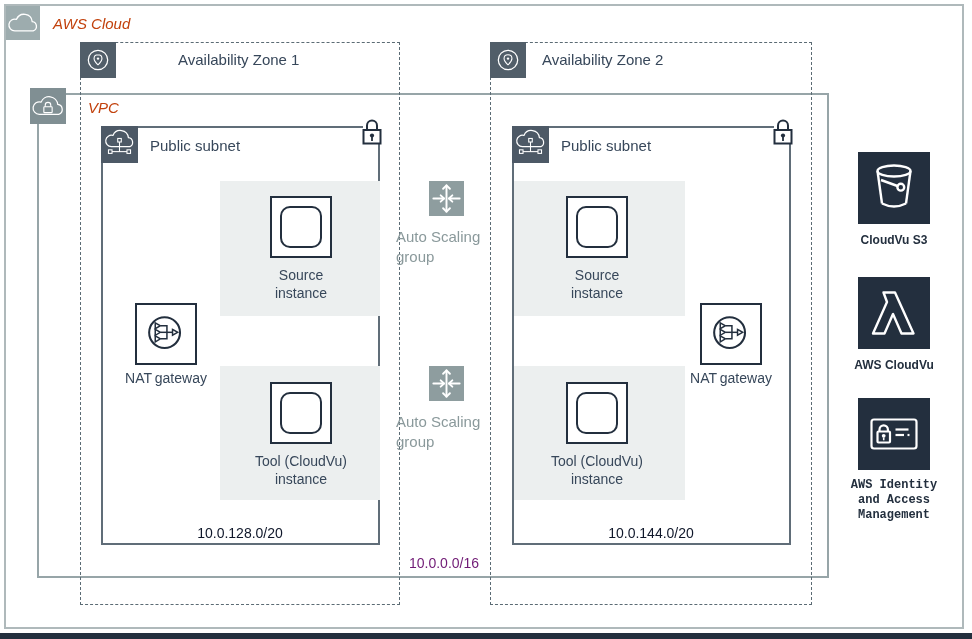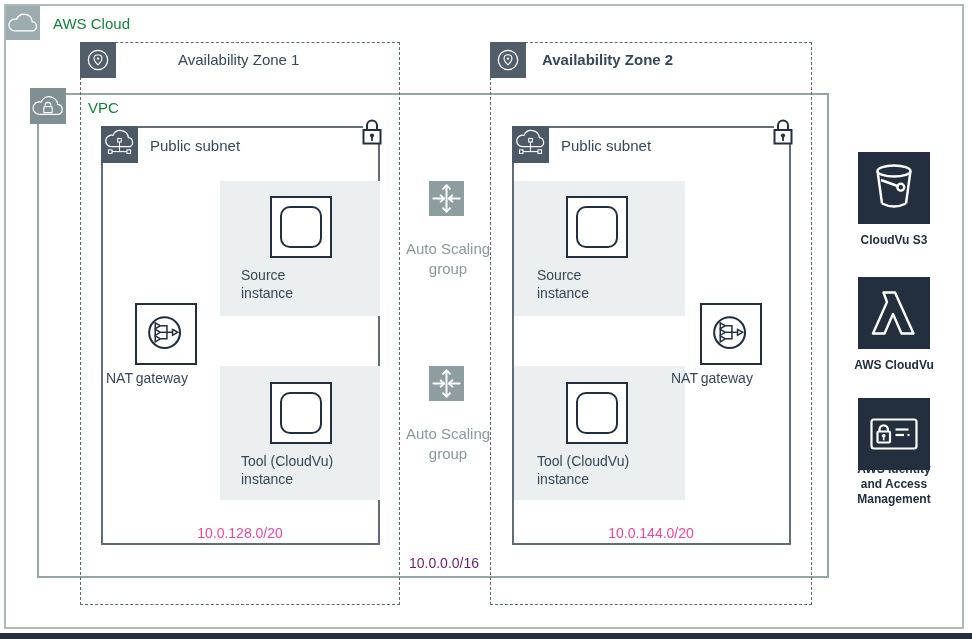--- a/index.html
+++ b/index.html
@@ -16,26 +16,26 @@
   .subnet-box { top:126px; width:279px; height:419px; border:2px solid #606D78; }
   .subnet1 { left:101px; } .subnet2 { left:512px; }
   .band { background:#ECEFEF; }
 
   
   .gicon { display:block; }
   .gicon svg { display:block; width:100%; height:100%; }
 
   
   .grp-label { font-size:15px; white-space:nowrap; }
-  .lbl-grey { color:#15803d; }
+  .lbl-grey { color:#c2410c;font-style:italic; }
   .lbl-dark { color:#37475A; }
-  .node-label { font-size:14px; line-height:18px; text-align:left; color:#37475A; white-space:pre-line; }
-  .cidr { font-size:14px; text-align:center; color:#ec4899; }
+  .node-label { font-size:14px; line-height:18px; text-align:center; color:#37475A; white-space:pre-line; }
+  .cidr { font-size:14px; text-align:center; color:#0f172a; }
   .cidr-grey { font-size:14px; text-align:center; color:#701a75; }
-  .asg-label { font-size:15px; line-height:20px; text-align:center; color:#8A999B; white-space:pre-line;margin-top:12px; }
+  .asg-label { font-size:15px; line-height:20px; color:#8A999B; white-space:pre-line; }
   .svc-label { font-size:12px; font-weight:bold; line-height:15px; text-align:center; color:#232F3E; white-space:pre-line; }
 
   
   .inst { width:62px; height:62px; border:2px solid #232F3E; background:#ffffff; }
   .inst .inner { position:absolute; left:8px; top:8px; right:8px; bottom:8px; border:2.5px solid #232F3E; border-radius:10px; }
   .natbox { width:62px; height:62px; border:2px solid #232F3E; background:#ffffff; }
   .natbox svg { display:block; width:100%; height:100%; }
   .svc { width:72px; height:72px; background:#232F3E; }
   .svc svg { display:block; width:100%; height:100%; }
   .asg-icon { width:35px; height:35px; background:#8E9D9F; }
@@ -69,21 +69,21 @@
   </span>
   <div class="abs grp-label lbl-dark" style="left:132px;top:51px;margin-left:46px;">Availability Zone 1</div>
 
   <span class="abs gicon" style="left:490px;top:42px;width:36px;height:36px;background:#515E69;">
     <svg viewBox="0 0 52 52">
       <circle cx="26" cy="26" r="14" fill="none" stroke="#ffffff" stroke-width="1.8"></circle>
       <path d="M26 18.5 c-3.3 0 -5.7 2.5 -5.7 5.5 c0 3.9 4.4 7.8 5.3 8.6 a0.55 0.55 0 0 0 0.8 0 c0.9 -0.8 5.3 -4.7 5.3 -8.6 c0 -3 -2.4 -5.5 -5.7 -5.5 z" fill="none" stroke="#ffffff" stroke-width="1.6"></path>
       <circle cx="26" cy="24" r="1.7" fill="#ffffff"></circle>
     </svg>
   </span>
-  <div class="abs grp-label lbl-dark" style="left:542px;top:51px;font-weight:bold;">Availability Zone 2</div>
+  <div class="abs grp-label lbl-dark" style="left:542px;top:51px;">Availability Zone 2</div>
 
   <span class="abs gicon" style="left:30px;top:88px;width:36px;height:36px;background:#808F93;">
     <svg viewBox="0 0 52 52">
       <path d="M41.5 38 h-28 a9 9 0 1 1 2.6-17.6 a12.5 12.5 0 0 1 24 3.4 a7.3 7.3 0 0 1 1.4 14.2 z" fill="none" stroke="#ffffff" stroke-width="1.8" stroke-linejoin="round"></path>
       <path d="M22 27 v-2.2 a4 4 0 0 1 8 0 V27" fill="none" stroke="#ffffff" stroke-width="1.6"></path>
       <rect x="20" y="27" width="12" height="8.5" rx="1" fill="none" stroke="#ffffff" stroke-width="1.6"></rect>
     </svg>
   </span>
   <div class="abs grp-label lbl-grey" style="left:88px;top:99px;">VPC</div>
 
@@ -243,19 +243,19 @@
       <rect x="13.5" y="21.5" width="45" height="29" rx="2.5"></rect>
       <path d="M21.5 33.5 v-2 a4.2 4.2 0 0 1 8.4 0 v2"></path>
       <rect x="19.5" y="33.5" width="12.5" height="11" rx="1"></rect>
       <circle cx="25.7" cy="37.8" r="1.9" fill="#ffffff" stroke="none"></circle>
       <path d="M25.7 39.5 V42.3" stroke-width="1.6"></path>
       <path d="M37.5 31.5 h13"></path>
       <path d="M37.5 37 h8.5"></path>
       <path d="M49.5 37 h2"></path>
     </svg>
   </div>
-  <div class="abs svc-label" style="left:834px;top:462px;width:120px;">AWS Identity
+  <div class="abs svc-label" style="left:834px;top:478px;width:120px;font-family:Liberation Mono, monospace;">AWS Identity
 and Access
 Management</div>
 
   <div class="abs bottom-bar"></div>
 
 </div>
 
 </body></html>

